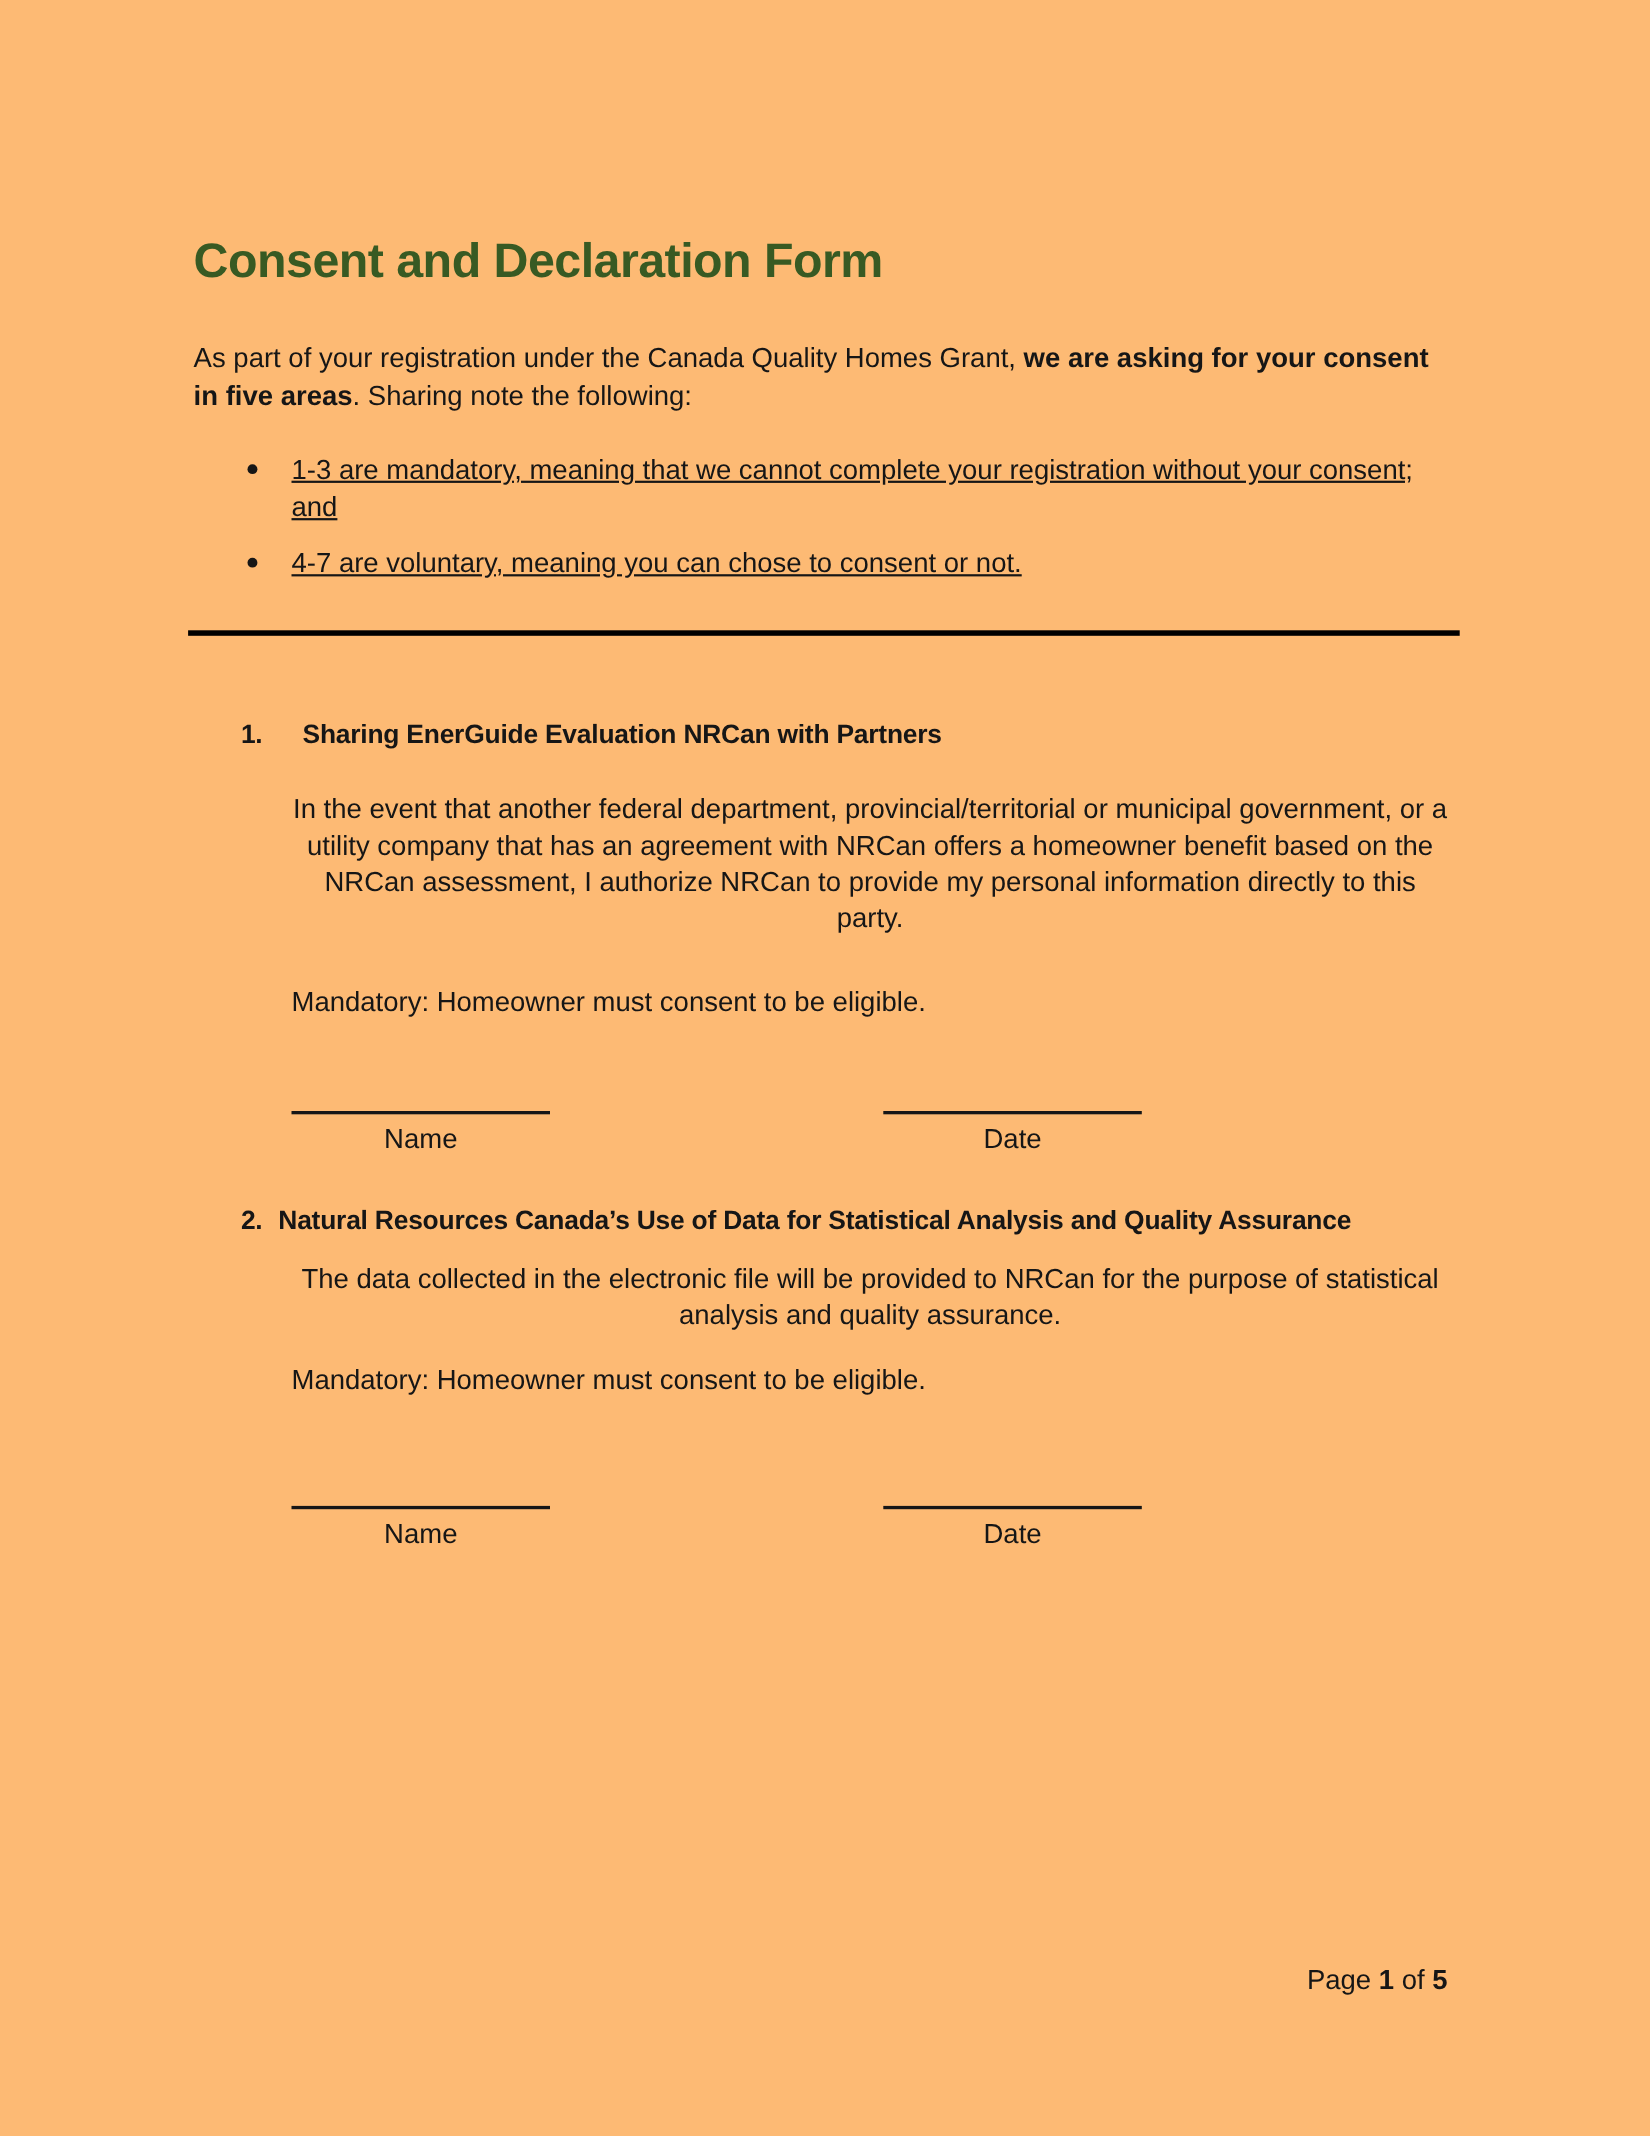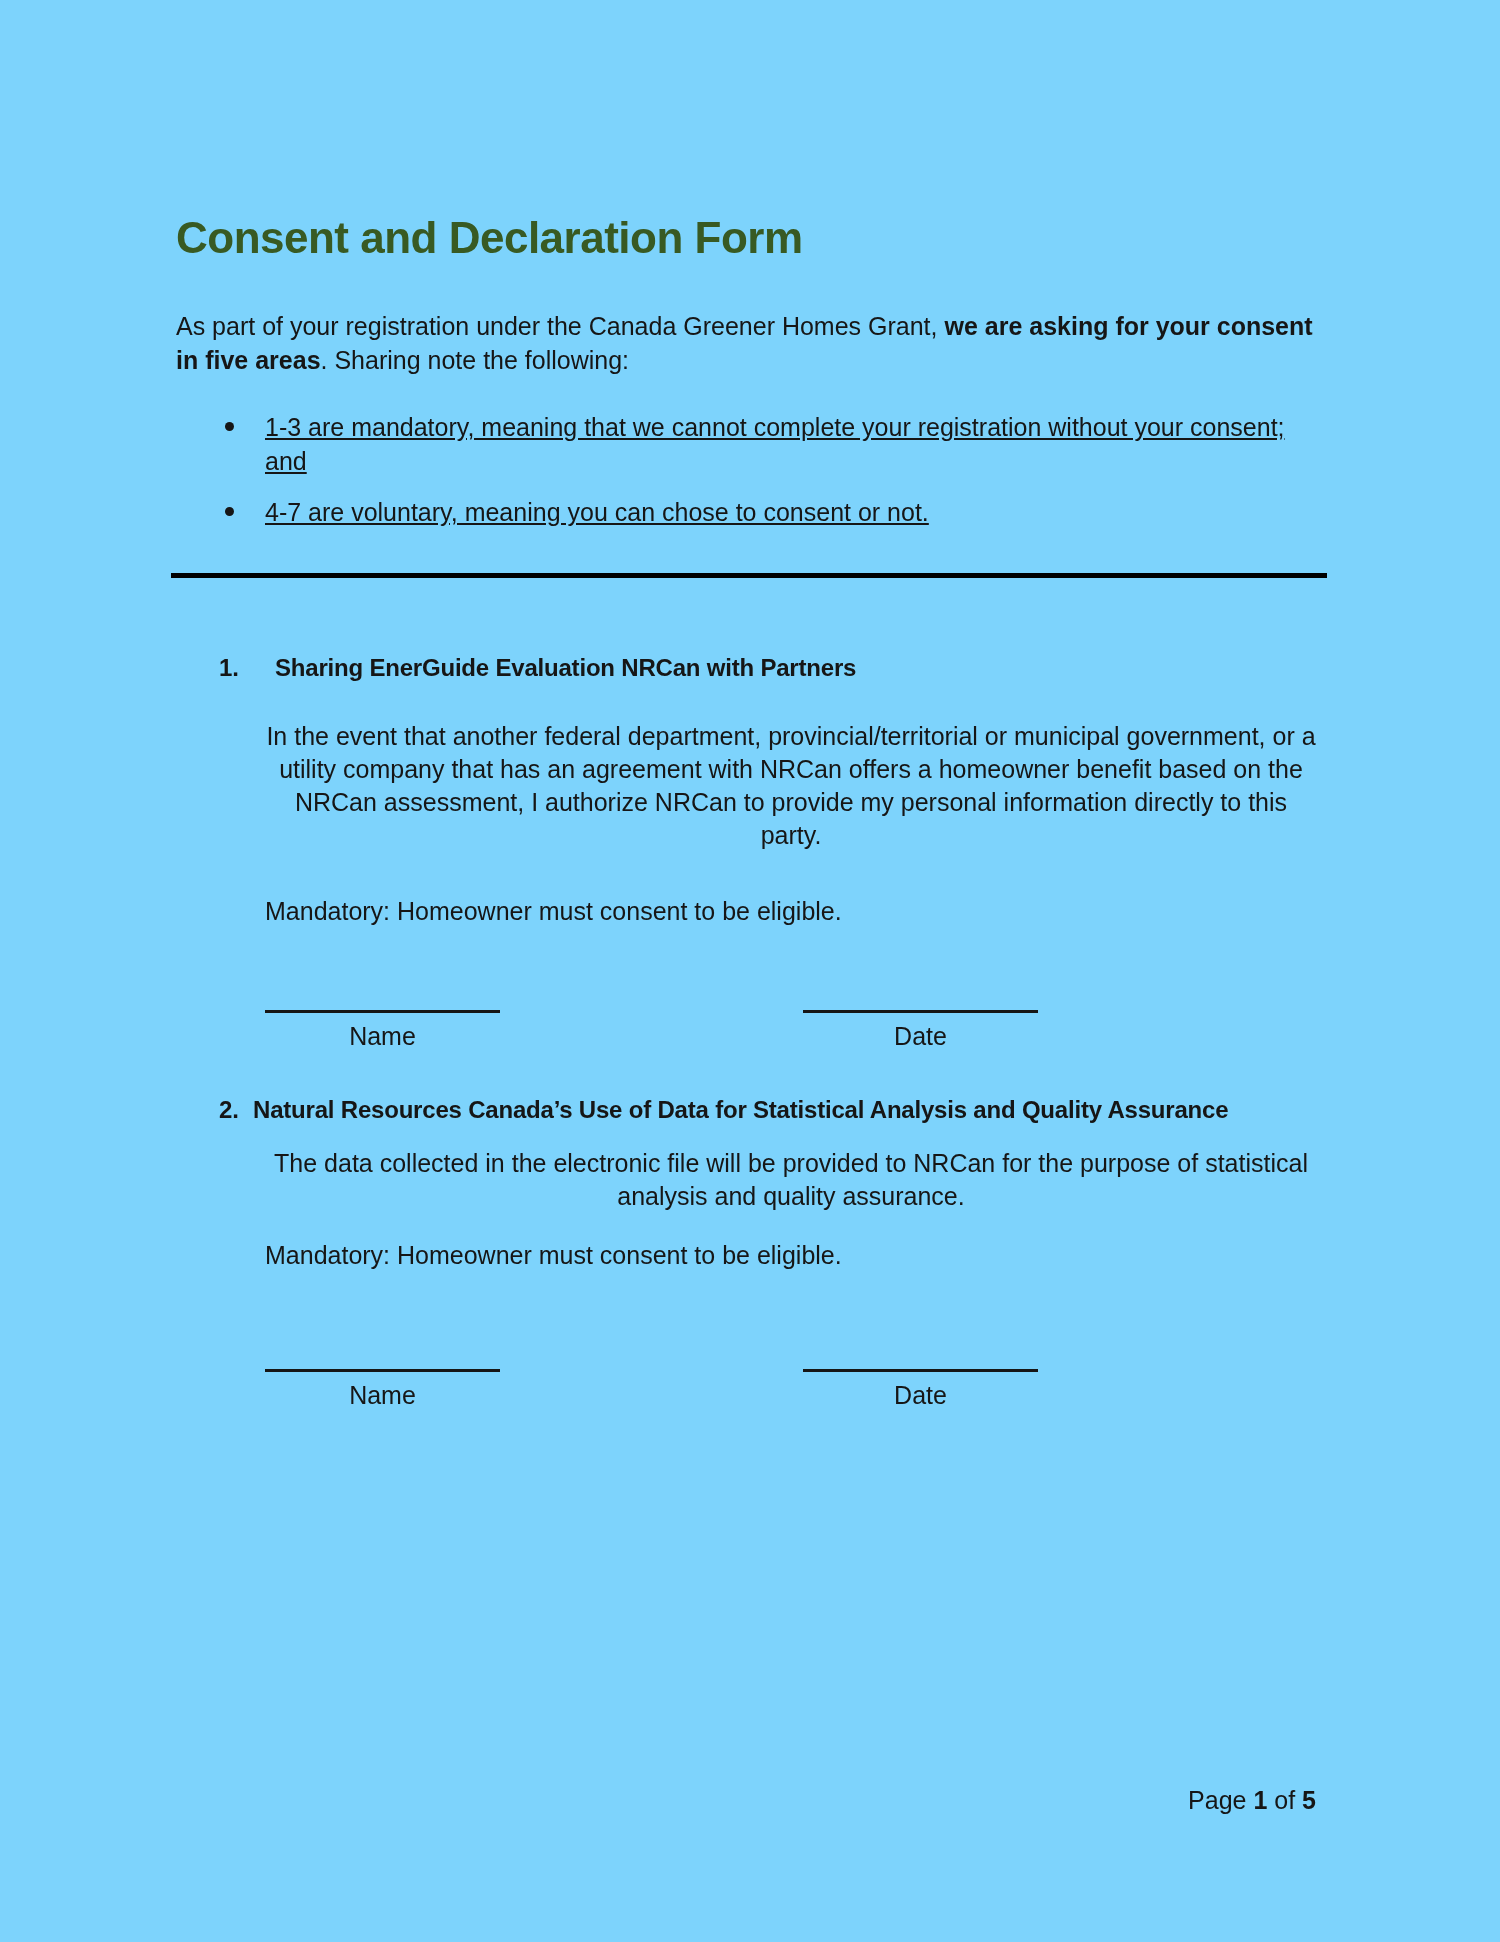--- a/index.html
+++ b/index.html
@@ -1,21 +1,21 @@
 <!DOCTYPE html>
 <html><head>
 <meta charset="utf-8">
 <title>Consent and Declaration Form</title>
 <style>
   html,body{margin:0;padding:0;background:#ffffff;}
   .page{
     position:relative;
     width:1500px;
     height:1942px;
-    background:#7dd3fc;
+    background:#fdba74;
     font-family:"Liberation Sans","DejaVu Sans",sans-serif;
     color:#161616;
     box-sizing:border-box;
     padding:0 176px;
     overflow:hidden;
   }
   h1.doc-title{
     margin:0;
     padding-top:212px;
     font-size:44px;
@@ -107,21 +107,21 @@
     white-space:pre-wrap;
   }
 </style>
 </head>
 <body>
 
 <div class="page">
 
   <h1 class="doc-title">Consent and Declaration Form</h1>
 
-  <p class="body-text intro"><span>As part of your registration under the Canada Greener Homes Grant, </span><b>we are asking for your consent in five areas</b><span>. Sharing note the following:</span></p>
+  <p class="body-text intro"><span>As part of your registration under the Canada Quality Homes Grant, </span><b>we are asking for your consent in five areas</b><span>. Sharing note the following:</span></p>
 
   <ul class="notes">
     <li>
       <span class="dot"></span>
       <span>1-3 are mandatory, meaning that we cannot complete your registration without your consent; and</span>
     </li>
     <li>
       <span class="dot"></span>
       <span>4-7 are voluntary, meaning you can chose to consent or not.</span>
     </li>

